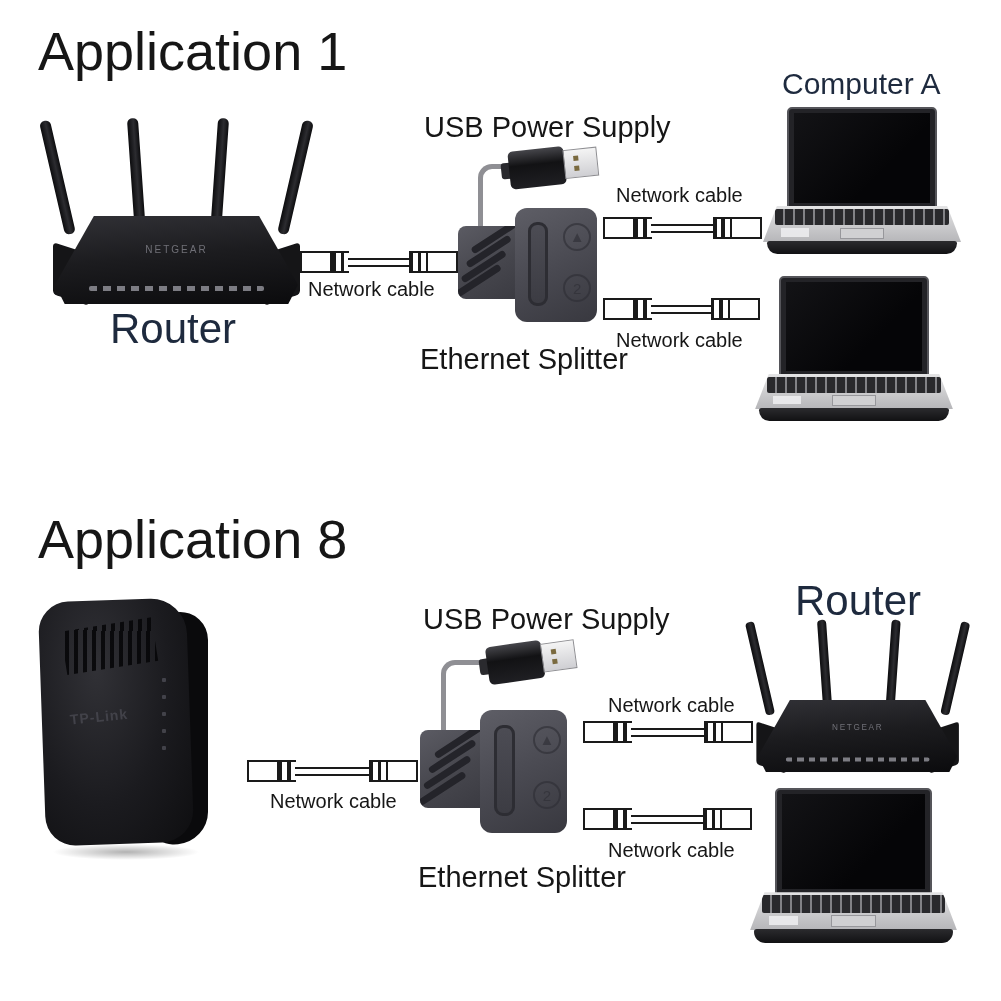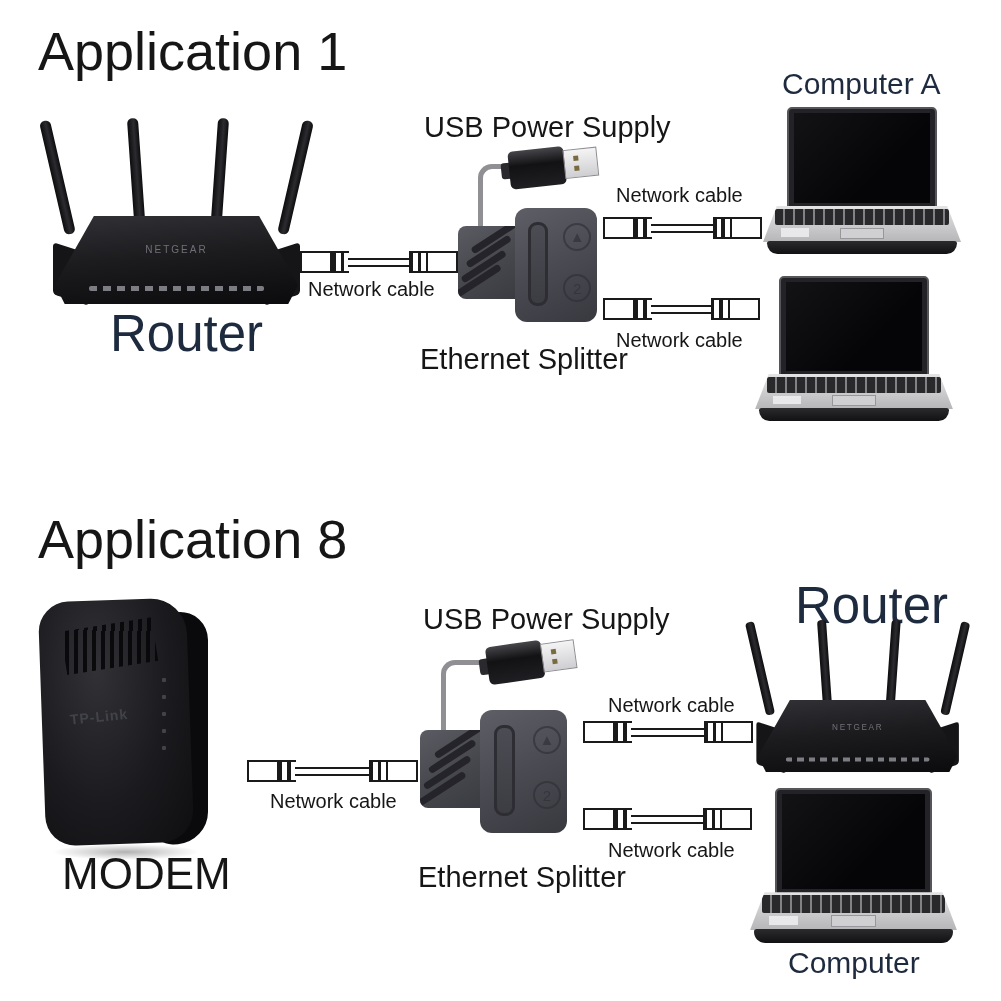--- a/index.html
+++ b/index.html
@@ -4,21 +4,21 @@
 <style>
   html,body { margin:0; padding:0; background:#fff; }
   .canvas {
     position:relative; width:1001px; height:1001px; background:#ffffff;
     font-family:"Liberation Sans", sans-serif; overflow:hidden;
   }
   .lbl { position:absolute; white-space:nowrap; color:#161616; line-height:1.1; }
   .navy { color:#1e2a3e; }
   .title { font-size:54px; }
   .mid   { font-size:29px;text-align:right; }
-  .big   { font-size:51px; }
+  .big   { font-size:42px; }
   .small { font-size:20px; }
 
   
   .ncable { position:absolute; display:flex; align-items:center; height:22px; }
   .nc-plug { width:32px; height:22px; border:2.5px solid #1a1a1a; background:#fff; box-sizing:border-box; flex:0 0 auto; }
   .nc-bars { width:17px; height:22px; box-sizing:border-box; flex:0 0 auto;
              background:repeating-linear-gradient(90deg,#1a1a1a 0 3.5px,#ffffff 3.5px 8.5px);
              border-top:2px solid #1a1a1a; border-bottom:2px solid #1a1a1a; }
   .nc-wire { flex:1 1 auto; height:9px; box-sizing:border-box; background:#fff;
              border-top:2.5px solid #1a1a1a; border-bottom:2.5px solid #1a1a1a; margin:0 -1px; }
@@ -210,21 +210,20 @@
     </div>
     <div class="md-leds">
       <span></span>
         <span></span>
         <span></span>
         <span></span>
         <span></span>
     </div>
     <div class="md-shadow"></div>
   </div>
-  <div class="lbl" style="left:62px; top:850px; font-size:44px;">MODEM</div>
 
   <div class="ncable" style="left:247px; top:760px; width:171px;">
     <span class="nc-plug"></span>
       <span class="nc-bars"></span>
       <span class="nc-wire"></span>
       <span class="nc-bars"></span>
       <span class="nc-plug"></span>
   </div>
   <div class="lbl small" style="left:270px; top:790px;">Network cable</div>
 
@@ -287,15 +286,14 @@
     <div class="lp-screen">
         <div class="lp-display"></div>
       </div>
     <div class="lp-deck">
       <div class="lp-keys"></div>
       <div class="lp-sticker"></div>
       <div class="lp-touch"></div>
     </div>
     <div class="lp-base"></div>
   </div>
-  <div class="lbl mid navy" style="left:788px; top:946px; font-size:30px;">Computer</div>
 
 </div>
 
 </body></html>

